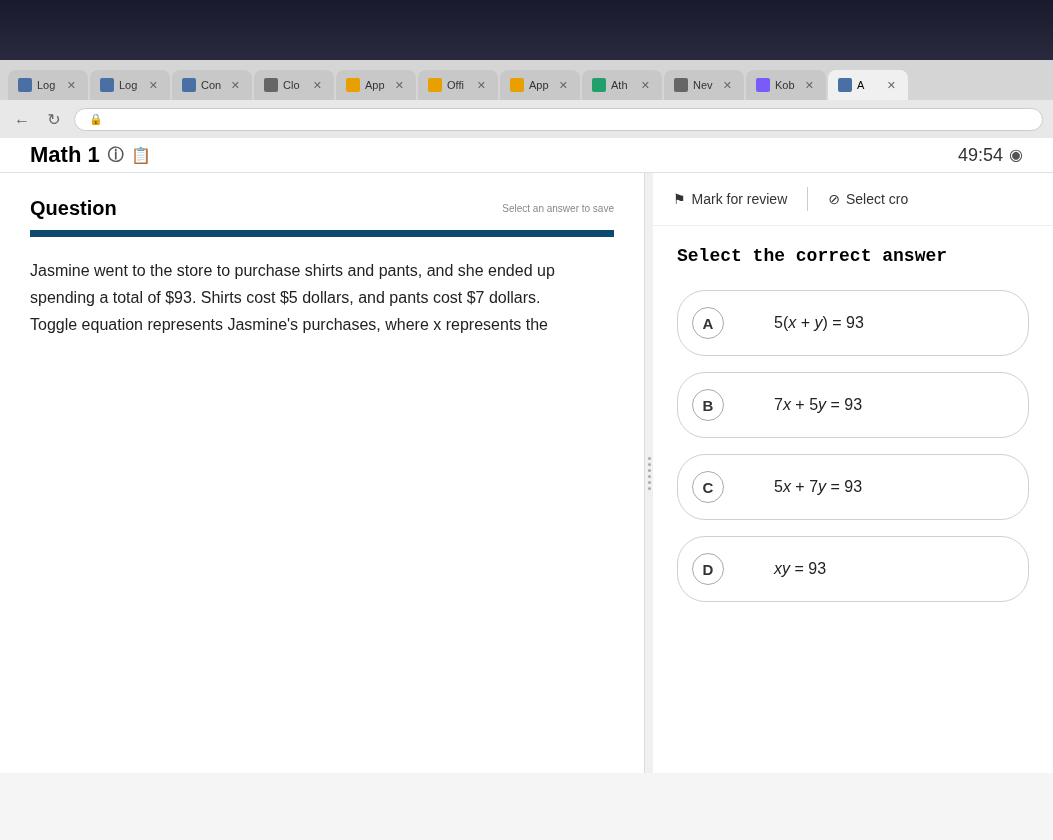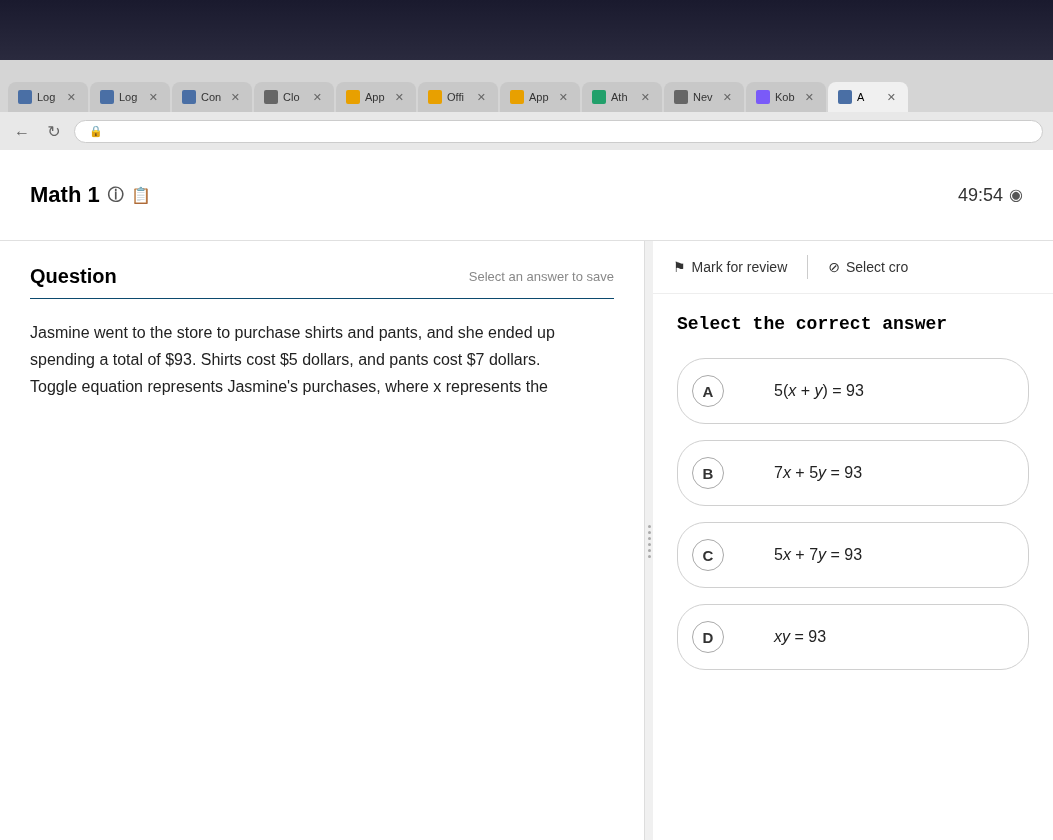--- a/index.html
+++ b/index.html
@@ -18,21 +18,21 @@
     }
 
     
     .tab-bar {
       display: flex;
       align-items: flex-end;
       padding: 6px 0 0 8px;
       background: #d5d5d5;
       gap: 2px;
       overflow: hidden;
-      height: 52px;
+      height: 40px;
     }
 
     .tab {
       display: flex;
       align-items: center;
       padding: 4px 10px;
       border-radius: 8px 8px 0 0;
       background: #c8c8c8;
       font-size: 12px;
       color: #333;
@@ -116,21 +116,21 @@
     .page-content {
       background: #f5f5f5;
       height: calc(840px - 60px - 36px - 38px);
       overflow-y: auto;
     }
 
     .exam-header {
       display: flex;
       align-items: center;
       justify-content: space-between;
-      padding: 32px 30px;
+      padding: 4px 30px;
       background: white;
       border-bottom: 1px solid #e0e0e0;
     }
 
     .exam-title {
       font-size: 22px;
       font-weight: bold;
       color: #000;
       display: flex;
       align-items: center;
@@ -170,31 +170,31 @@
       background: white;
       border-right: 1px solid #ddd;
     }
 
     .question-header {
       display: flex;
       align-items: center;
       justify-content: space-between;
       margin-bottom: 20px;
       padding-bottom: 10px;
-      border-bottom: 1px solid #0c4a6e;
+      border-bottom: 7px solid #0c4a6e;
     }
 
     .question-label {
       font-size: 20px;
       font-weight: bold;
       color: #000;
     }
 
     .save-hint {
-      font-size: 13px;
+      font-size: 10px;
       color: #888;
     }
 
     .question-text {
       font-size: 16px;
       color: #222;
       line-height: 1.7;
       max-width: 580px;
     }
 

